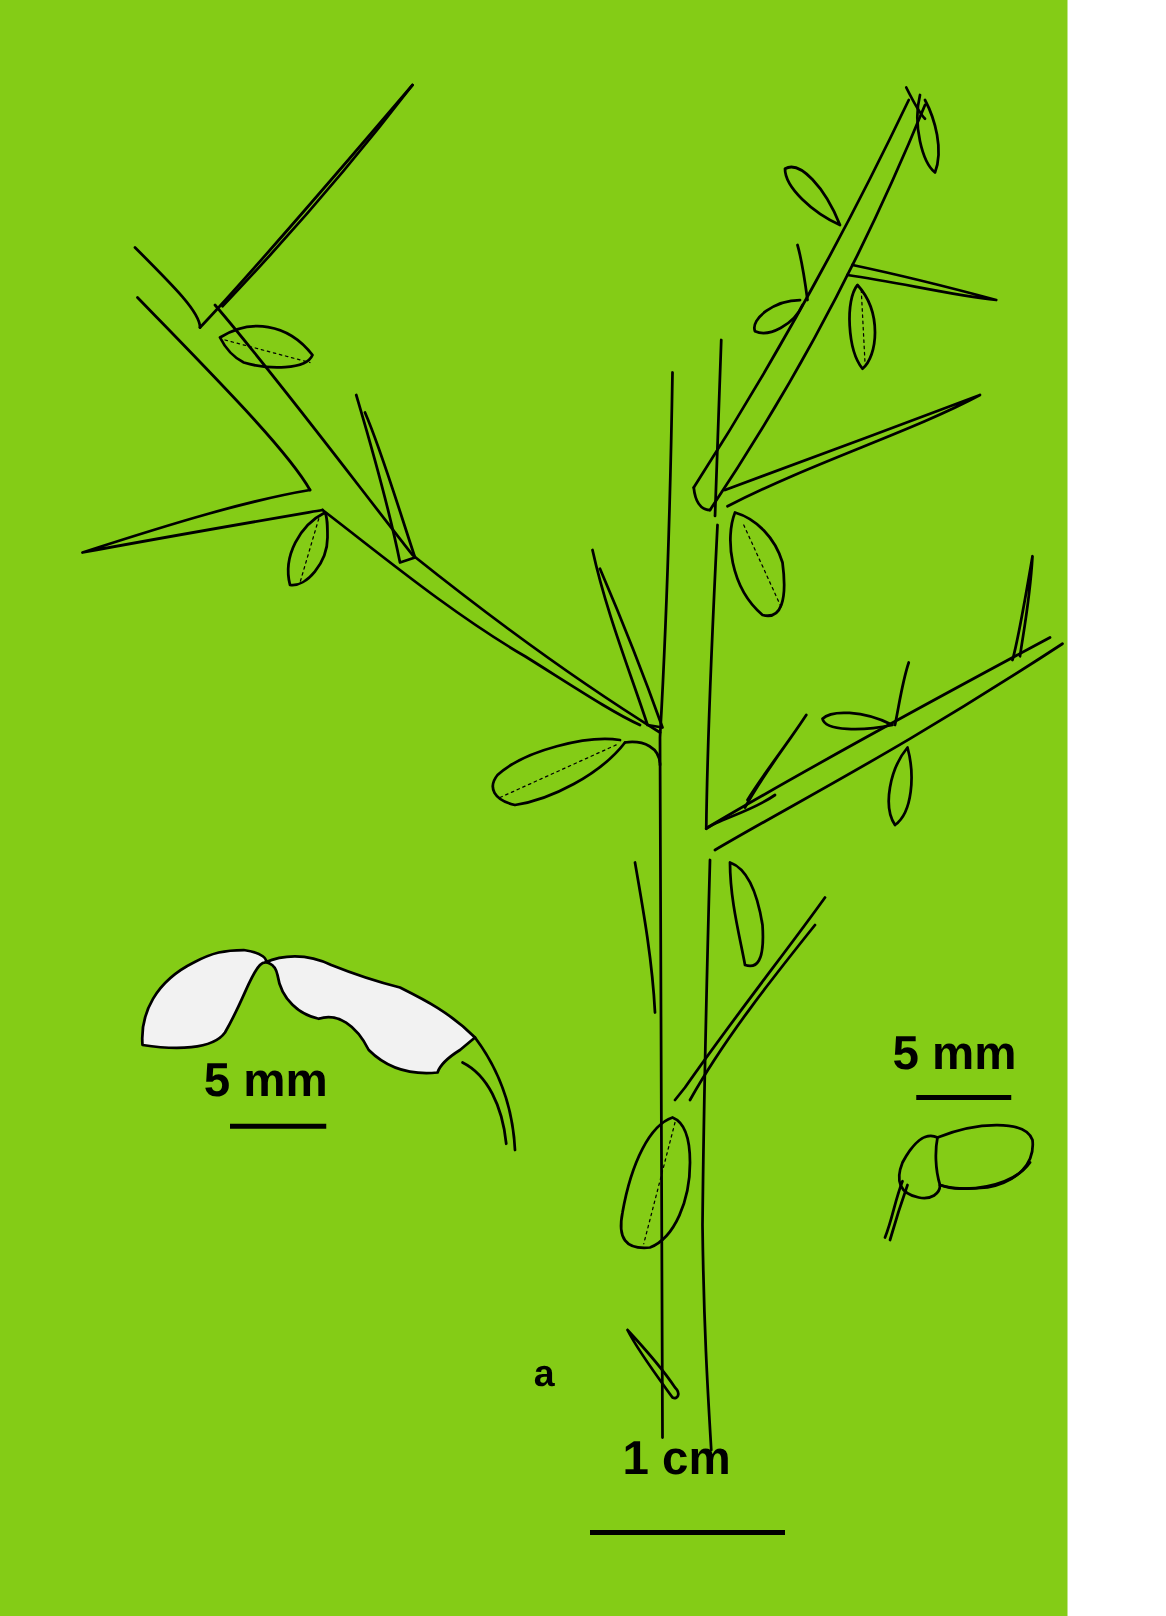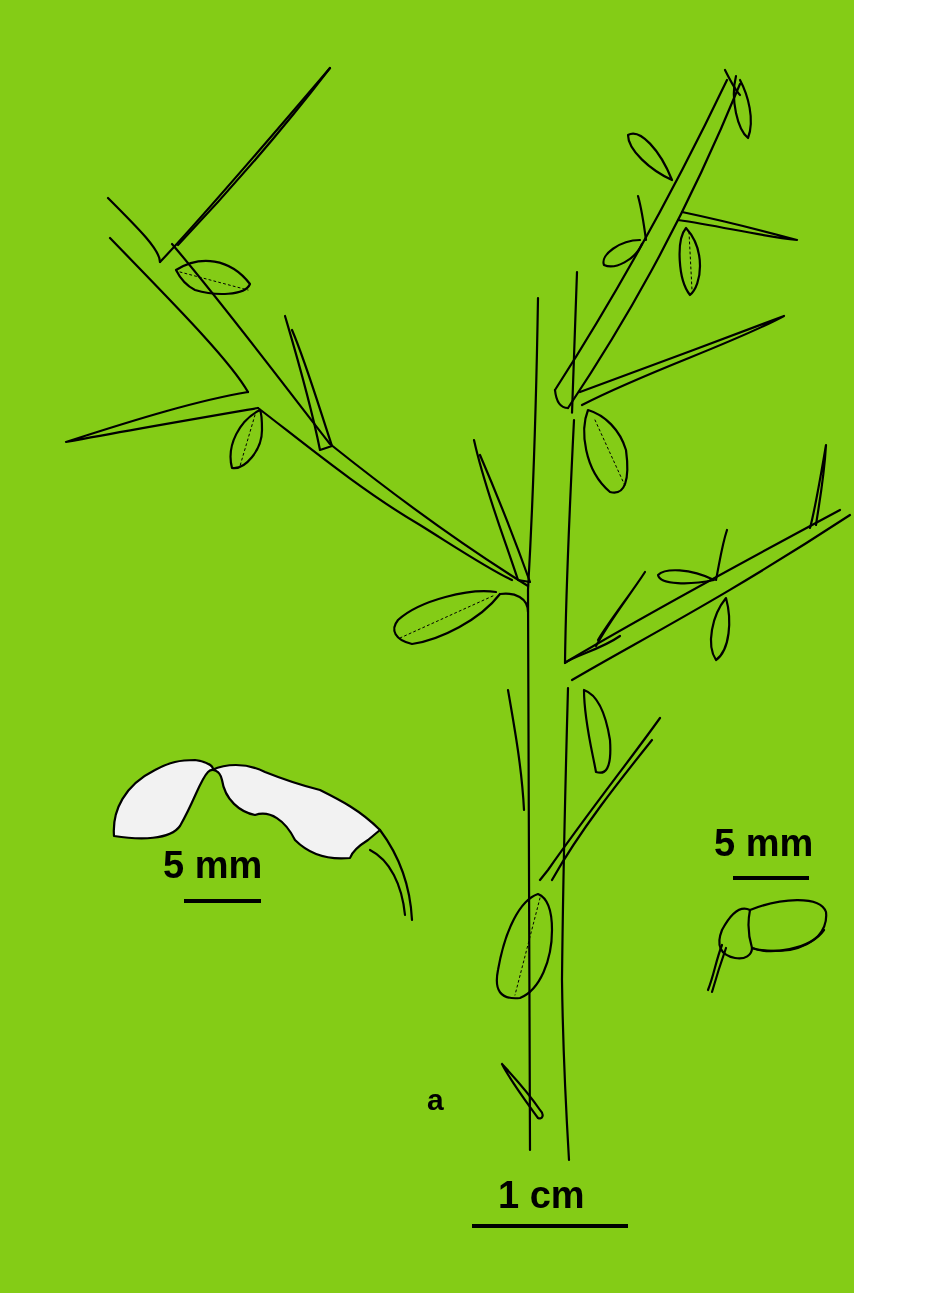--- a/index.html
+++ b/index.html
@@ -18,21 +18,21 @@
       color: #000;
       line-height: 1;
       white-space: nowrap;
     }
     .bar { position: absolute; background: #000; height: 4px; }
     .lbl-pod { left: 163px; top: 846px; font-size: 38px; }
     .bar-pod { left: 184px; top: 899px; width: 77px; }
     .lbl-flower { left: 714px; top: 824px; font-size: 38px; }
     .bar-flower { left: 733px; top: 876px; width: 76px; }
     .lbl-a { left: 427px; top: 1085px; font-size: 30px; }
-    .lbl-stem { left: 498px; top: 1176px; font-size: 38px; }
+    .lbl-stem { left: 498px; top: 1148px; font-size: 38px; }
     .bar-stem { left: 472px; top: 1224px; width: 156px; }
   </style>
 </head>
 <body>
 
 <div class="canvas">
 
   <svg class="drawing" width="933" height="1293" viewBox="0 0 933 1293" fill="none" stroke="#000" stroke-width="2.2" stroke-linecap="round" stroke-linejoin="round">
 
     <g>

